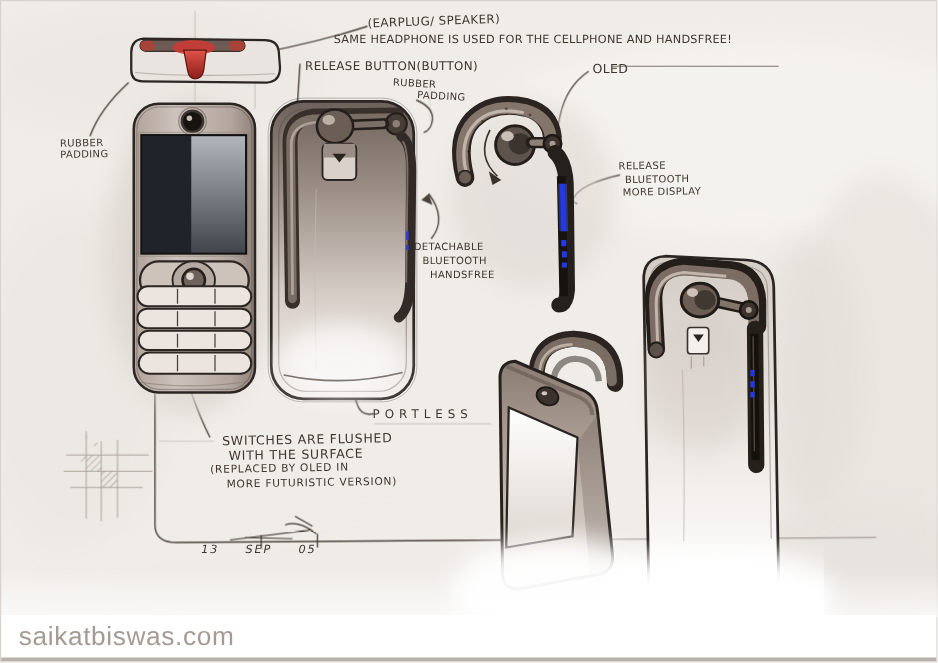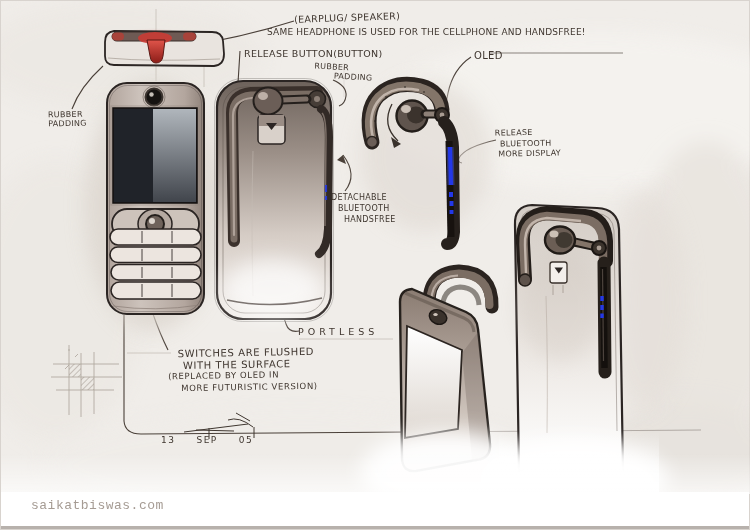--- a/index.html
+++ b/index.html
@@ -16,26 +16,25 @@
     font-size:9.5px; letter-spacing:.3px; white-space:nowrap; line-height:11px;
   }
   .anno .ln { display:block; }
   #footer {
     position:absolute; left:0; right:0; bottom:0; height:37px;
     background:var(--footer-bg,#fff);
     border-bottom:3px solid #b7b1ac;
   }
   #watermark {
     position:absolute; left:14px; top:6px;
-    font-family:Liberation Mono, monospace;
-    font-size:13px; letter-spacing:.5px;
+    font-family:Liberation Sans, sans-serif;
+    font-size:21px; letter-spacing:.5px;
     color:var(--watermark-text,#a59b93);
-    margin-left:16px;
   }
-  .date-row { display:flex; gap:21px; }
+  .date-row { display:flex; gap:21px;font-style:italic; }
 </style>
 </head>
 <body>
 
 <div id="canvas">
 
 <svg id="sketch-svg" width="750" height="493" viewBox="0 0 750 493">
   <defs>
     <filter id="b10" x="-50%" y="-50%" width="200%" height="200%">
           <feGaussianBlur stdDeviation="10"></feGaussianBlur>

